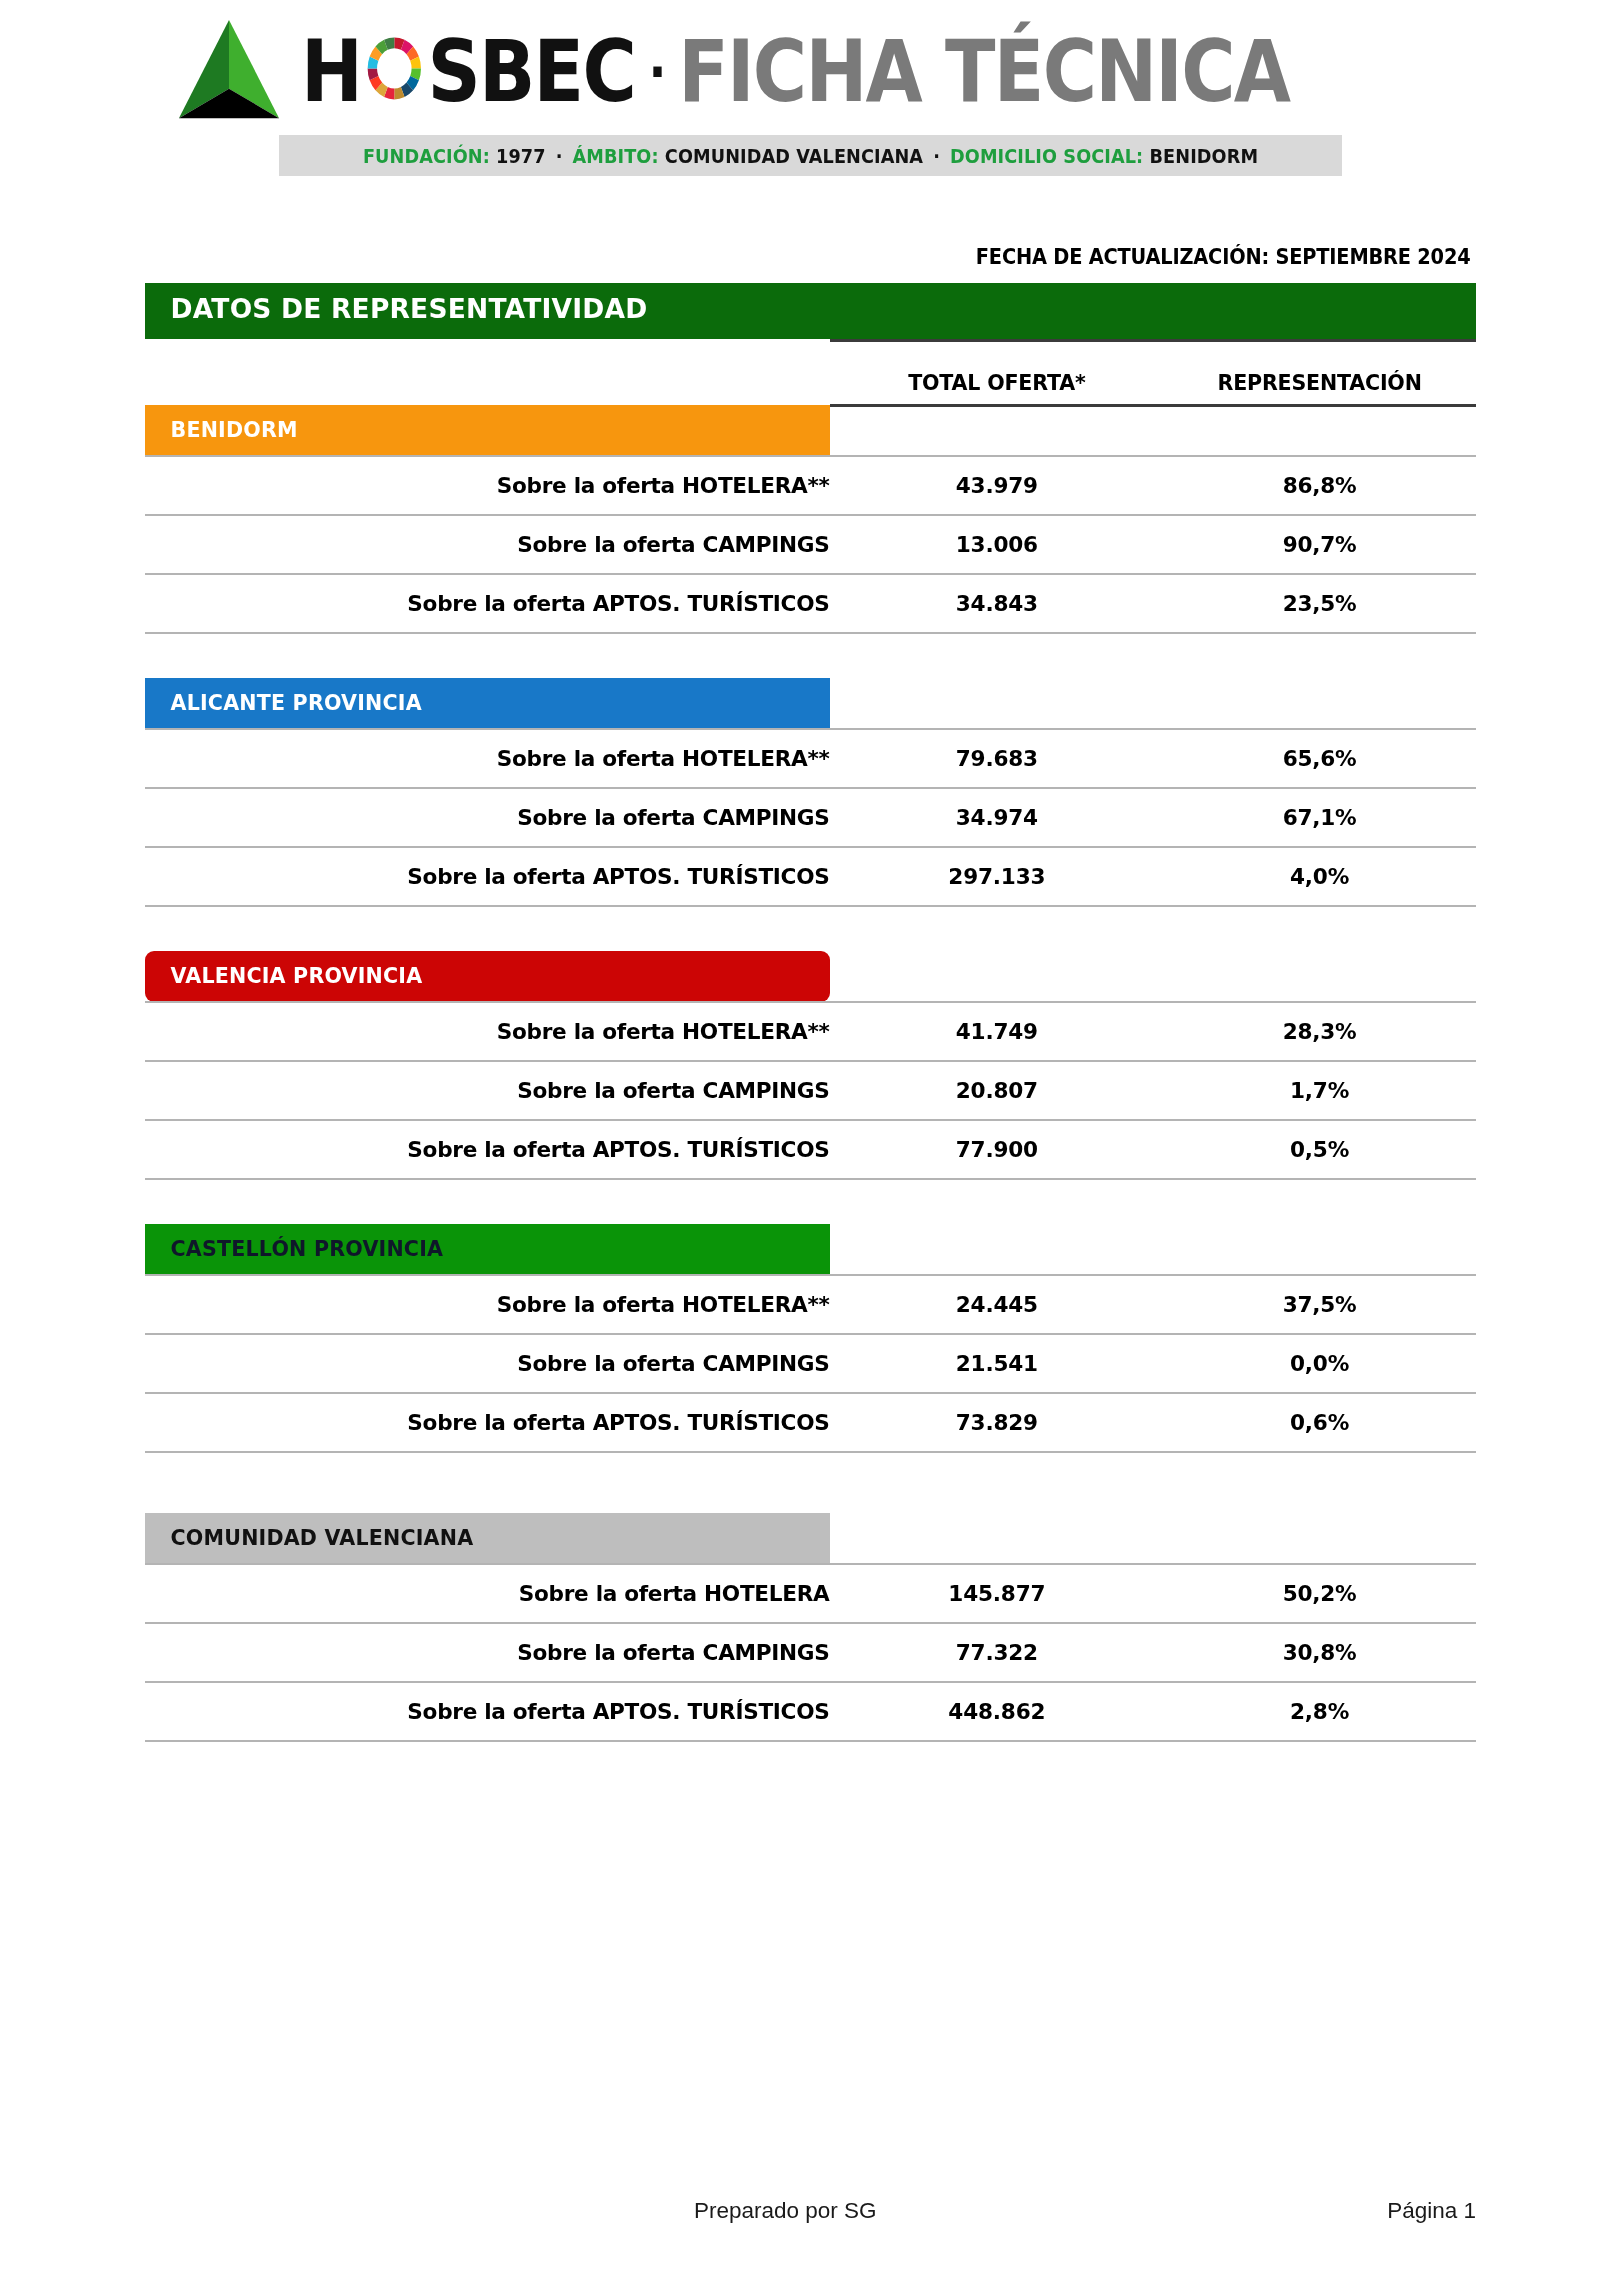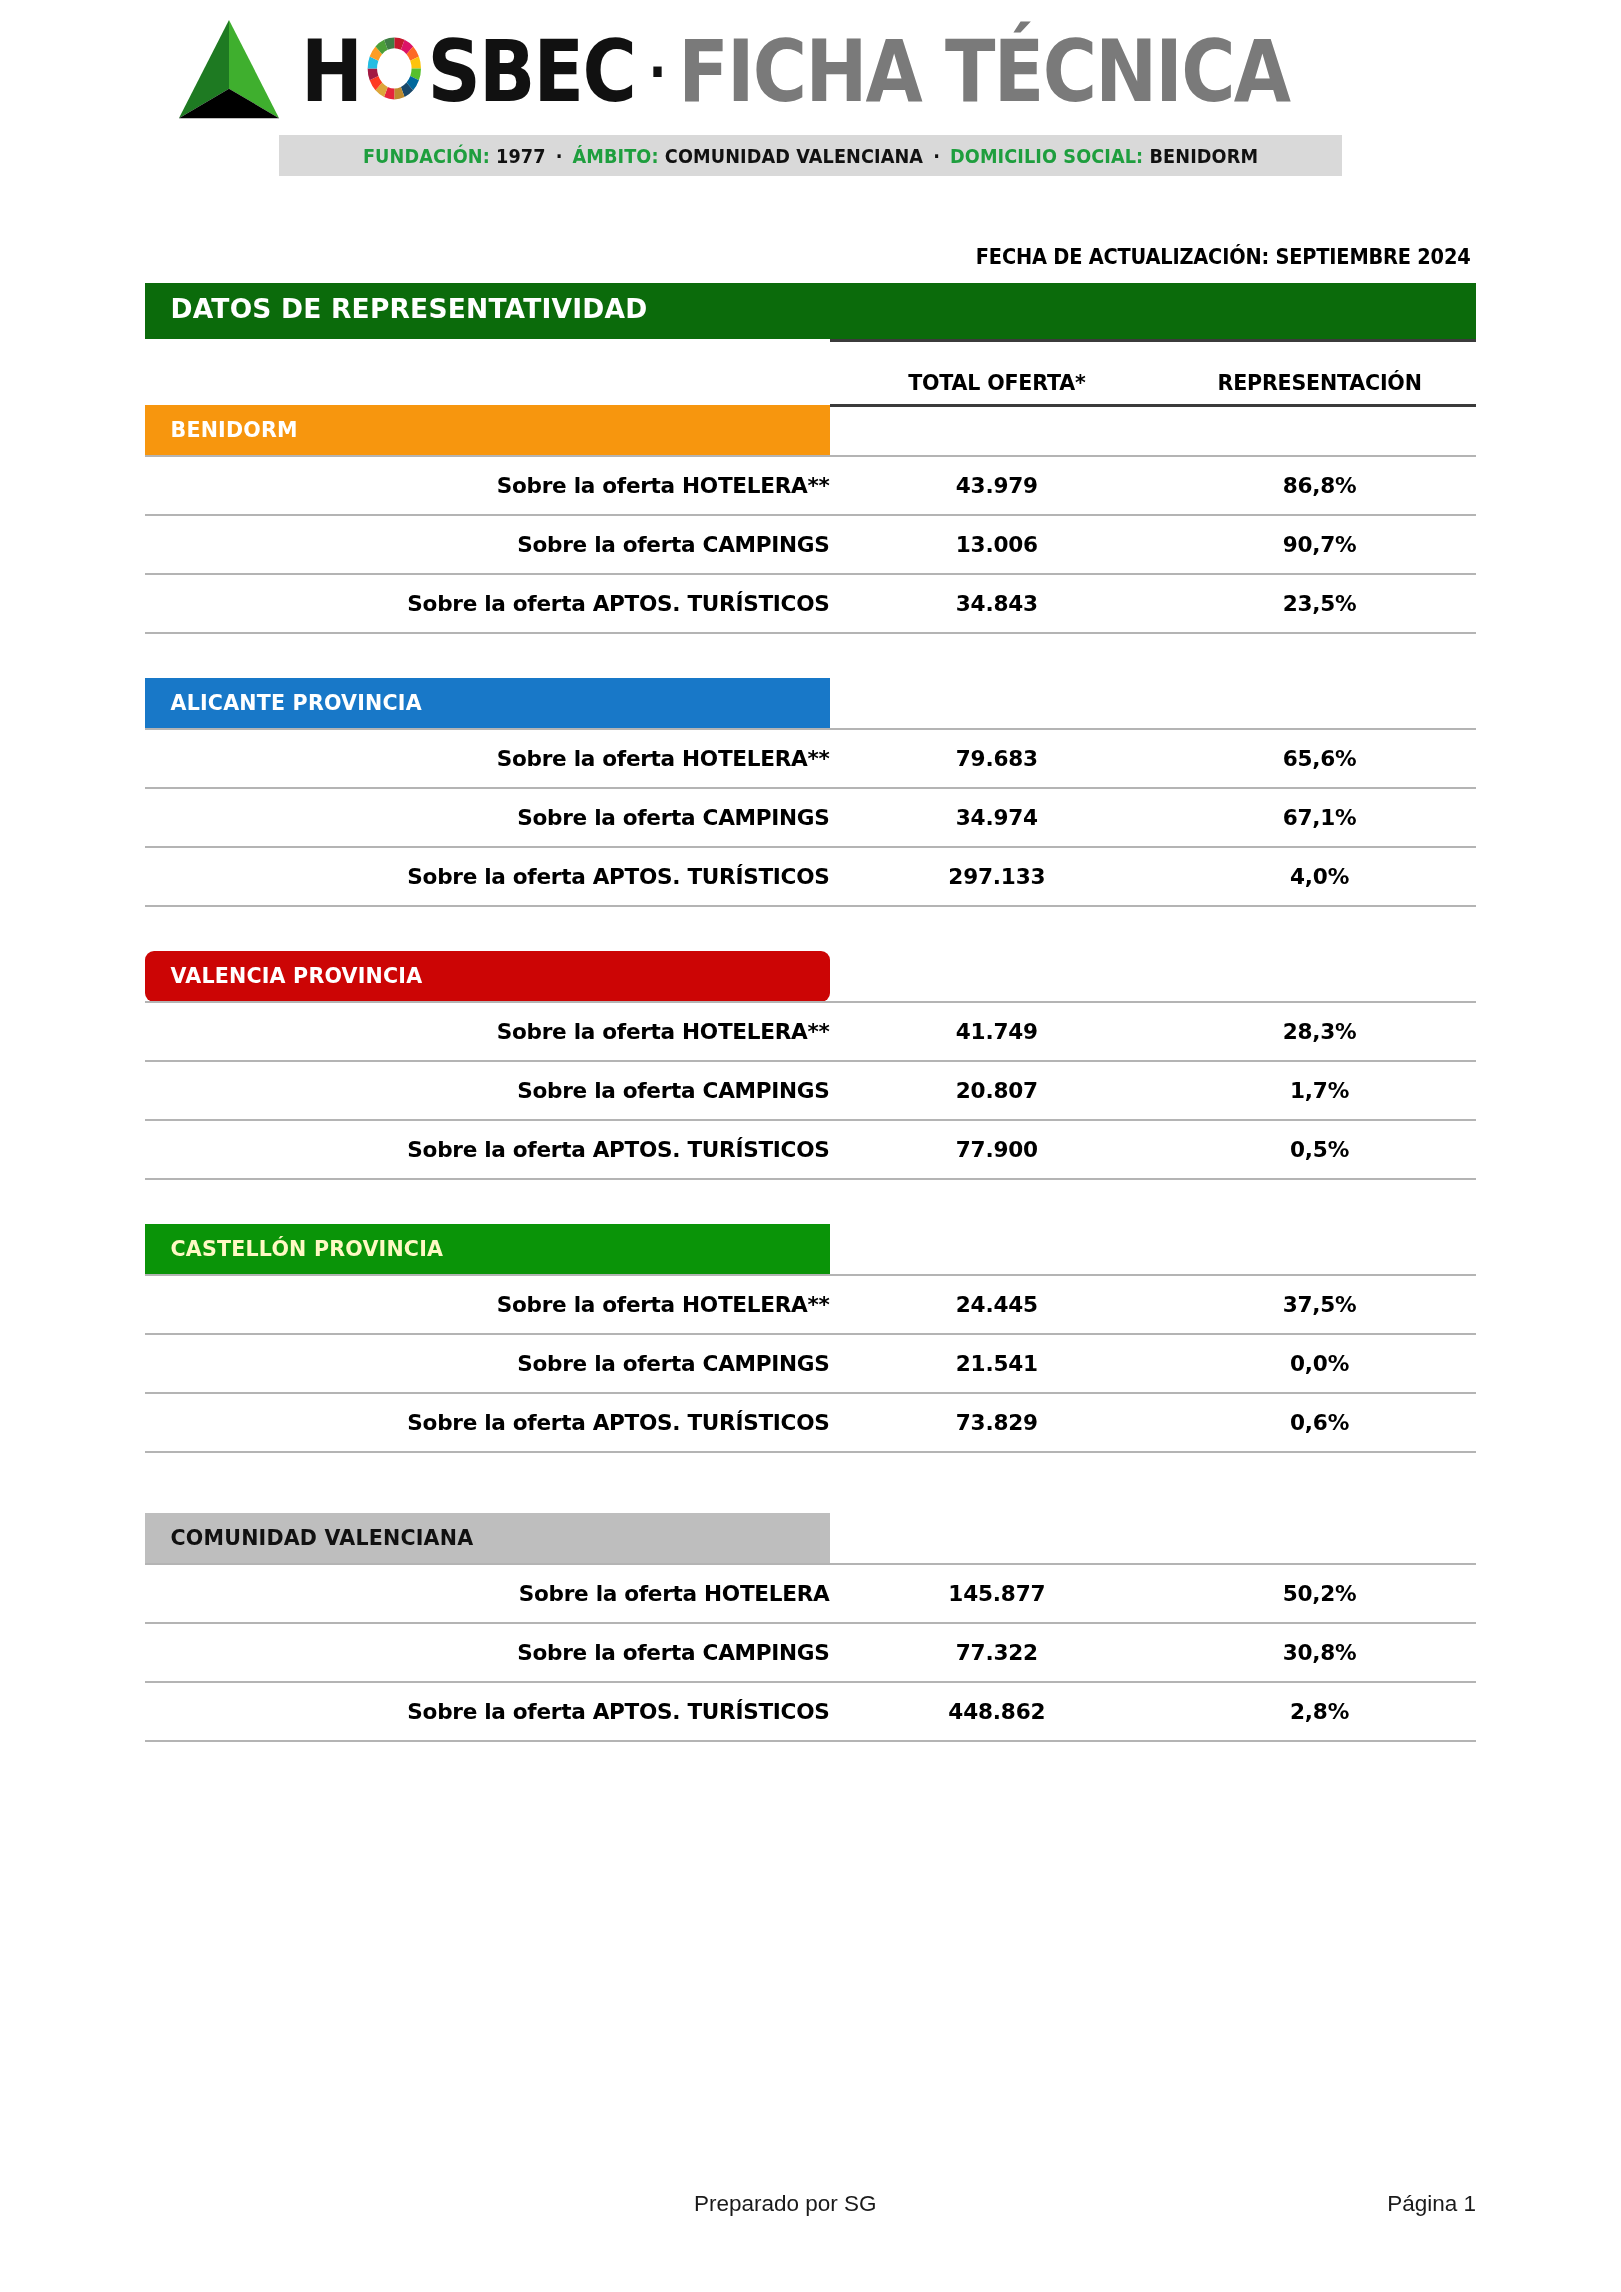--- a/index.html
+++ b/index.html
@@ -198,21 +198,21 @@
     font-weight: 700;
     font-size: 20.6px;
     letter-spacing: -0.2px;
   }
 
   
   .page-footer {
     position: absolute;
     left: 145px;
     right: 145px;
-    bottom: 76px;
+    bottom: 69px;
     display: flex;
     align-items: center;
     font-family: "Liberation Sans", sans-serif;
     font-weight: 400;
     font-size: 22.5px;
     color: #1a1a1a;
   }
   .page-footer .prepared { margin-left: 549px; }
   .page-footer .pageno { margin-left: auto; }
 </style>
@@ -355,21 +355,21 @@
         </tr>
         <tr class="data-row">
           <td class="d-label">Sobre la oferta APTOS. TURÍSTICOS</td>
           <td class="d-total">77.900</td>
           <td class="d-rep">0,5%</td>
         </tr>
         <tr class="spacer-row">
           <td colspan="3"></td>
         </tr>
         <tr class="group-row">
-          <td class="g-name" style="background: rgb(10, 148, 8); color: #fef9c3;">CASTELLÓN PROVINCIA</td>
+          <td class="g-name" style="background: rgb(10, 148, 8); color: #0f172a;">CASTELLÓN PROVINCIA</td>
           <td class="g-pad"></td>
           <td class="g-pad"></td>
         </tr>
         <tr class="data-row">
           <td class="d-label">Sobre la oferta HOTELERA**</td>
           <td class="d-total">24.445</td>
           <td class="d-rep">37,5%</td>
         </tr>
         <tr class="data-row">
           <td class="d-label">Sobre la oferta CAMPINGS</td>

